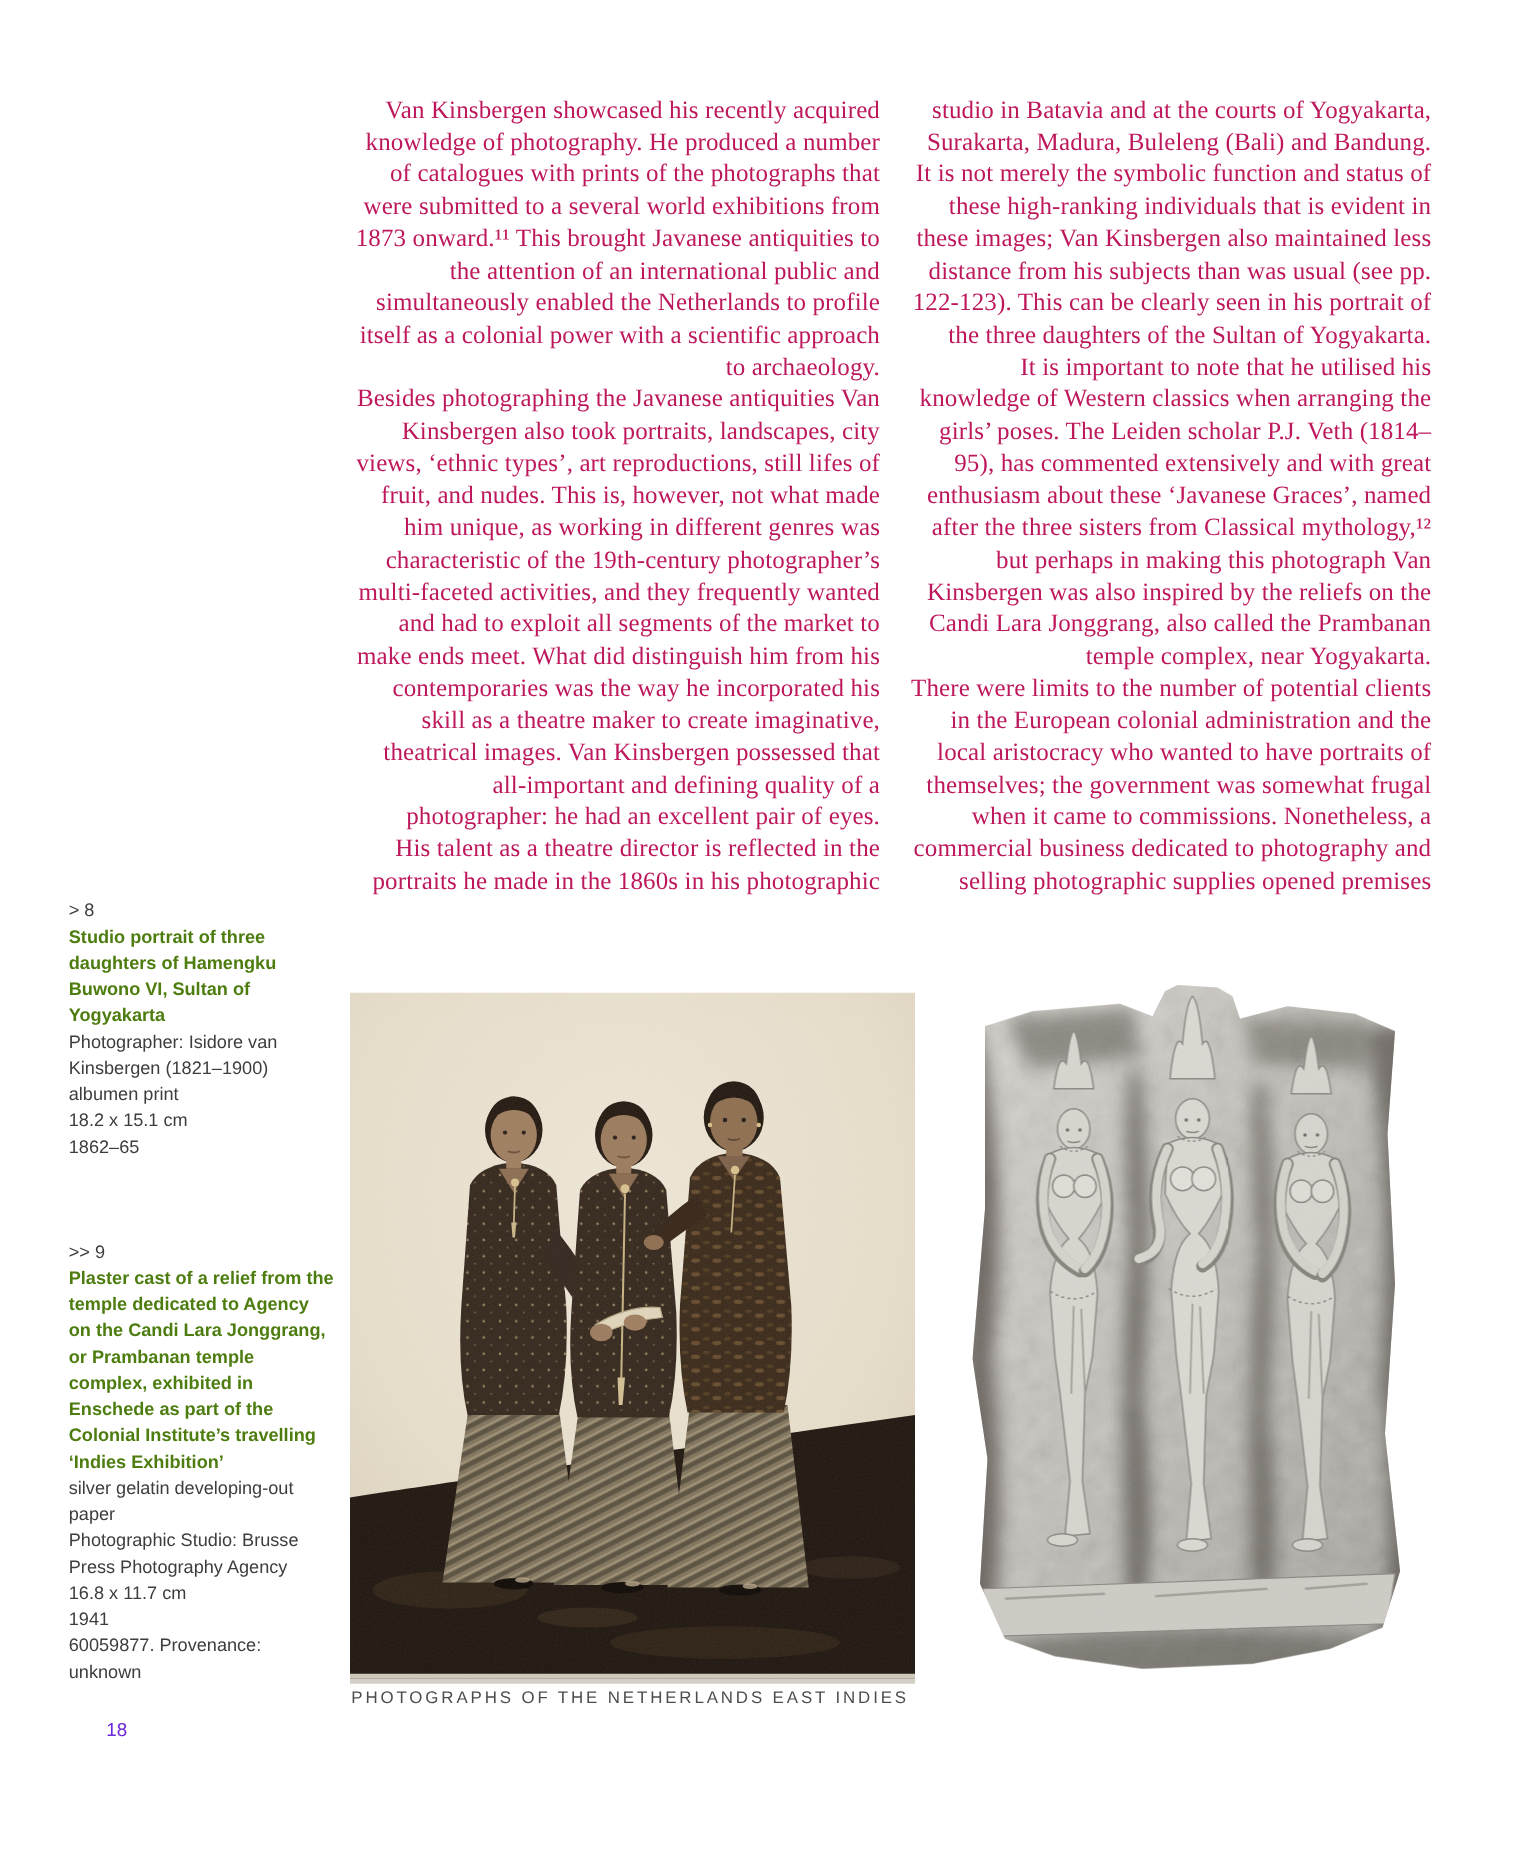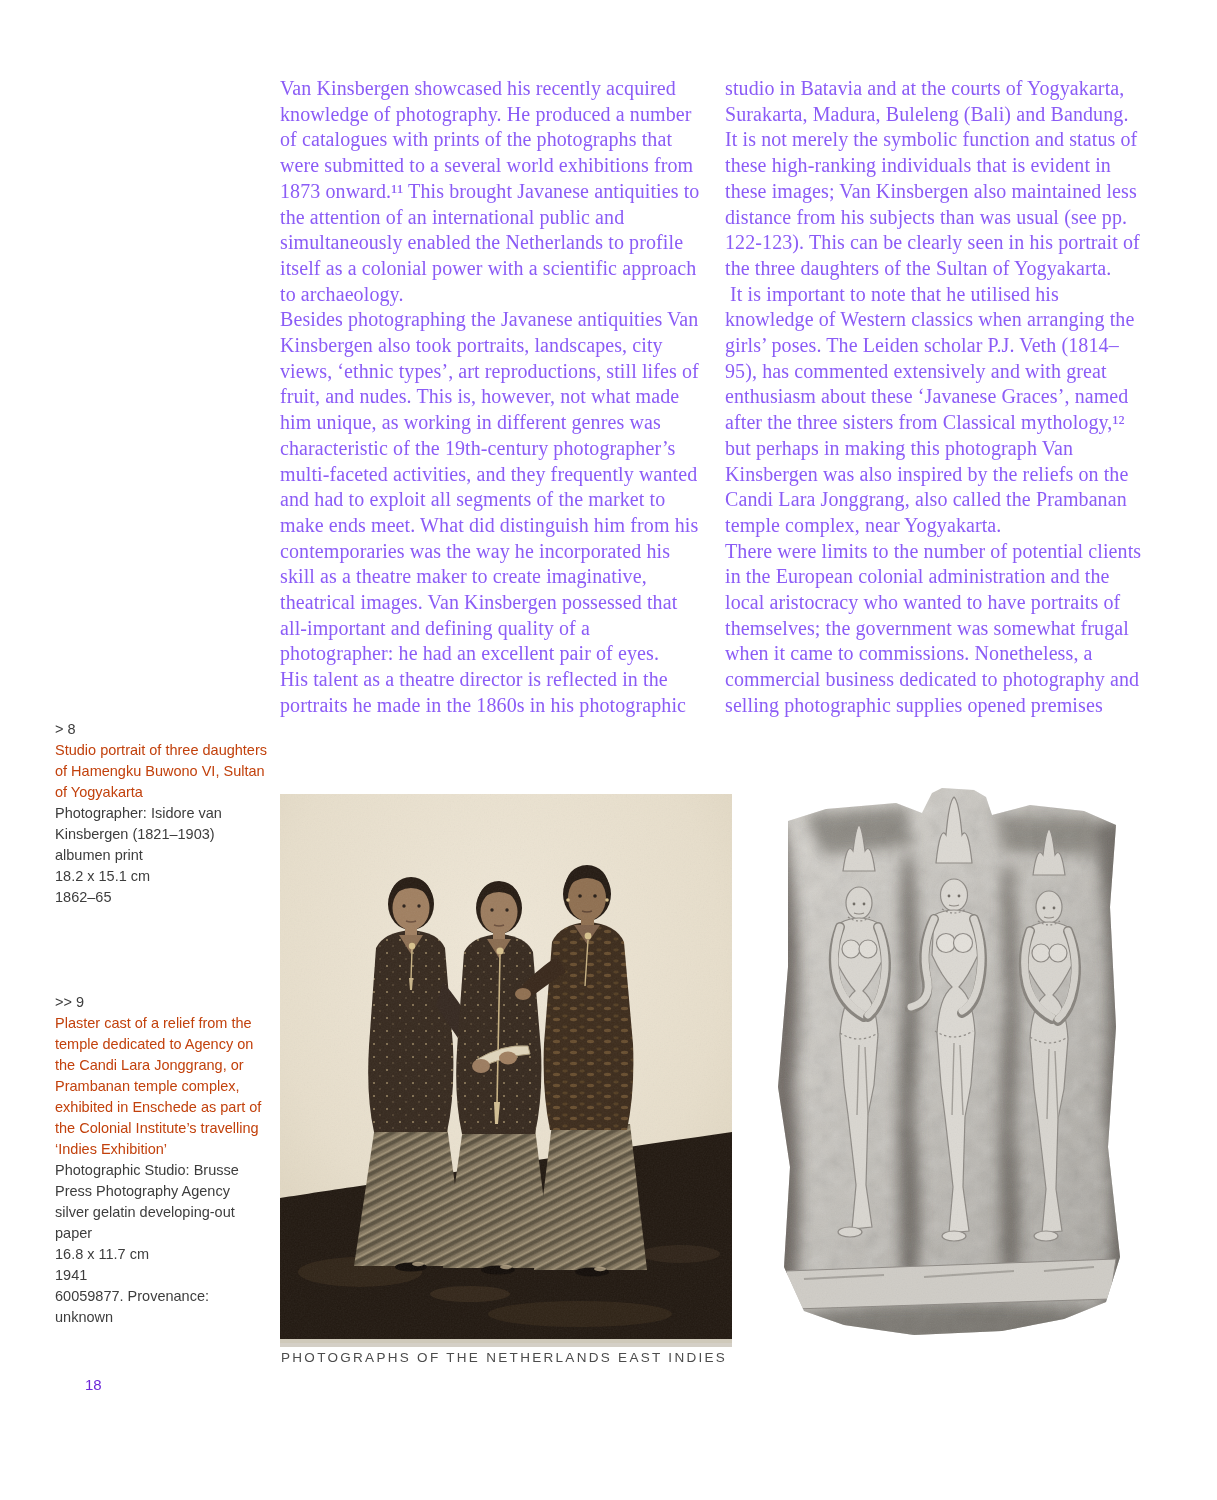--- a/index.html
+++ b/index.html
@@ -1,31 +1,31 @@
 <!DOCTYPE html>
 <html><head>
 <meta charset="utf-8">
 <style>
   html,body{margin:0;padding:0;background:#ffffff;}
   .page{position:relative;width:1217px;height:1500px;background:#ffffff;overflow:hidden;
         font-family:"Liberation Serif", serif;}
 
   
-  .textcol{position:absolute;top:76px;font-size:20px;line-height:25.7px;color:#8b5cf6;
-           letter-spacing:.1px;}
+  .textcol{position:absolute;top:76px;font-size:20px;line-height:25.7px;color:#be185d;
+           letter-spacing:.1px;text-align:right;}
   .textcol p{margin:0;}
   .col1{left:280px;width:424px;}
   .col2{left:725px;width:420px;}
 
   
   .caption{position:absolute;left:55px;width:212px;
            font-family:"Liberation Sans", sans-serif;font-size:14.5px;line-height:21px;
            color:#3d3d3d;}
   .caption .marker{color:#3d3d3d;}
-  .caption .cap-title{font-weight:400;color:#c2410c;}
+  .caption .cap-title{font-weight:700;color:#4d7c0f;}
   .cap1{top:719px;}
   .cap2{top:992px;}
 
   
   figure{margin:0;padding:0;position:absolute;}
   .fig1{left:280px;top:794px;width:452px;height:552px;}
   .fig1-shadow{position:absolute;left:0;top:549px;width:452px;height:4px;background:#d4cfc6;}
   .fig2{left:764px;top:785px;width:377px;height:560px;}
   figure svg{display:block;}
 
@@ -39,32 +39,32 @@
 </head>
 <body>
 
 <div class="page">
 
   <aside>
     <div class="caption cap1">
       <div class="marker">&gt; 8</div>
       <div class="cap-title">Studio portrait of three daughters of Hamengku Buwono VI, Sultan of Yogyakarta</div>
       <div class="cap-details">
-          <div>Photographer: Isidore van Kinsbergen (1821–1903)</div>
+          <div>Photographer: Isidore van Kinsbergen (1821–1900)</div>
           <div>albumen print</div>
           <div>18.2 x 15.1 cm</div>
           <div>1862–65</div>
         </div>
     </div>
     <div class="caption cap2">
       <div class="marker">&gt;&gt; 9</div>
       <div class="cap-title">Plaster cast of a relief from the temple dedicated to Agency on the Candi Lara Jonggrang, or Prambanan temple complex, exhibited in Enschede as part of the Colonial Institute’s travelling ‘Indies Exhibition’</div>
       <div class="cap-details">
+          <div>silver gelatin developing-out paper</div>
           <div>Photographic Studio: Brusse Press Photography Agency</div>
-          <div>silver gelatin developing-out paper</div>
           <div>16.8 x 11.7 cm</div>
           <div>1941</div>
           <div>60059877. Provenance: unknown</div>
         </div>
     </div>
   </aside>
 
   <main>
     <div class="textcol col1">
         <p>Van Kinsbergen showcased his recently acquired knowledge of photography. He produced a number of catalogues with prints of the photographs that were submitted to a several world exhibitions from 1873 onward.¹¹ This brought Javanese antiquities to the attention of an international public and simultaneously enabled the Netherlands to profile itself as a colonial power with a scientific approach to archaeology.</p>

